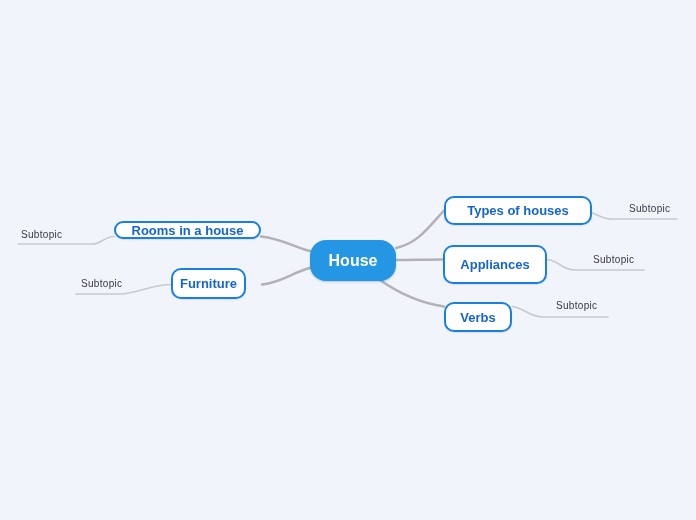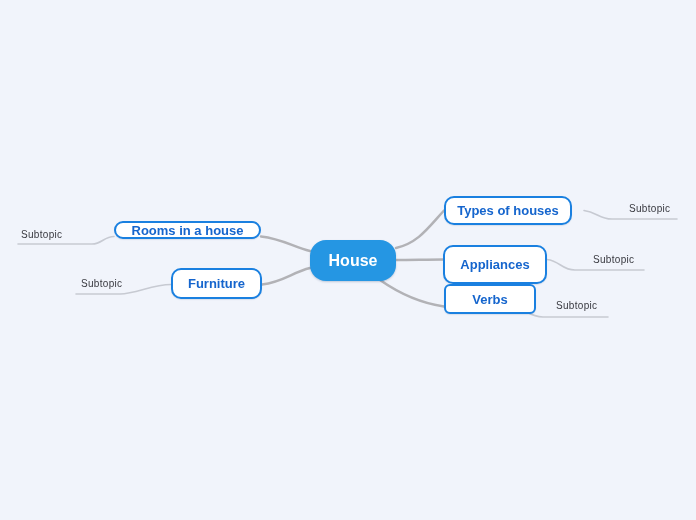--- a/index.html
+++ b/index.html
@@ -64,24 +64,24 @@
   .node.child{
     background:var(--branch-fill);
     border:2px solid var(--branch-border);
     border-radius:10px;
     color:var(--branch-text);
     font-size:13px;
     font-weight:bold;
     box-shadow:0 1px 1px rgba(40,70,120,0.12);
   }
   .node.rooms{left:114px;top:221px;width:147px;height:18px;}
-  .node.furniture{left:171px;top:268px;width:91px;height:31px;}
-  .node.types{left:444px;top:196px;width:128px;height:29px;}
+  .node.furniture{left:171px;top:268px;width:75px;height:31px;}
+  .node.types{left:444px;top:196px;width:148px;height:29px;}
   .node.appliances{left:443px;top:245px;width:104px;height:39px;}
-  .node.verbs{left:444px;top:284px;width:92px;height:30px;border-radius:6px;}
+  .node.verbs{left:444px;top:302px;width:68px;height:30px;}
   .subtopic{
     position:absolute;
     font-size:10px;
     letter-spacing:0.3px;
     color:var(--subtopic-text);
     cursor:pointer;
     white-space:nowrap;
   }
   .sub-l1{left:21px;top:229px;}
   .sub-l2{left:81px;top:278px;}

